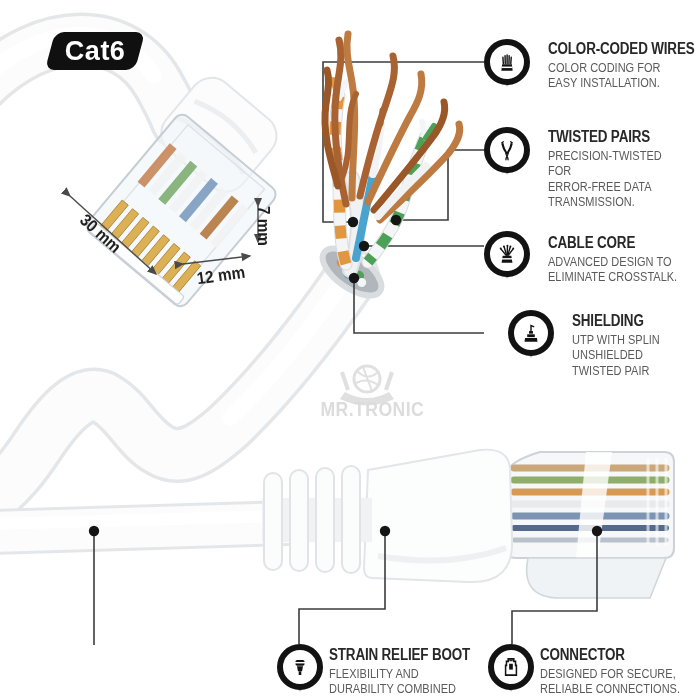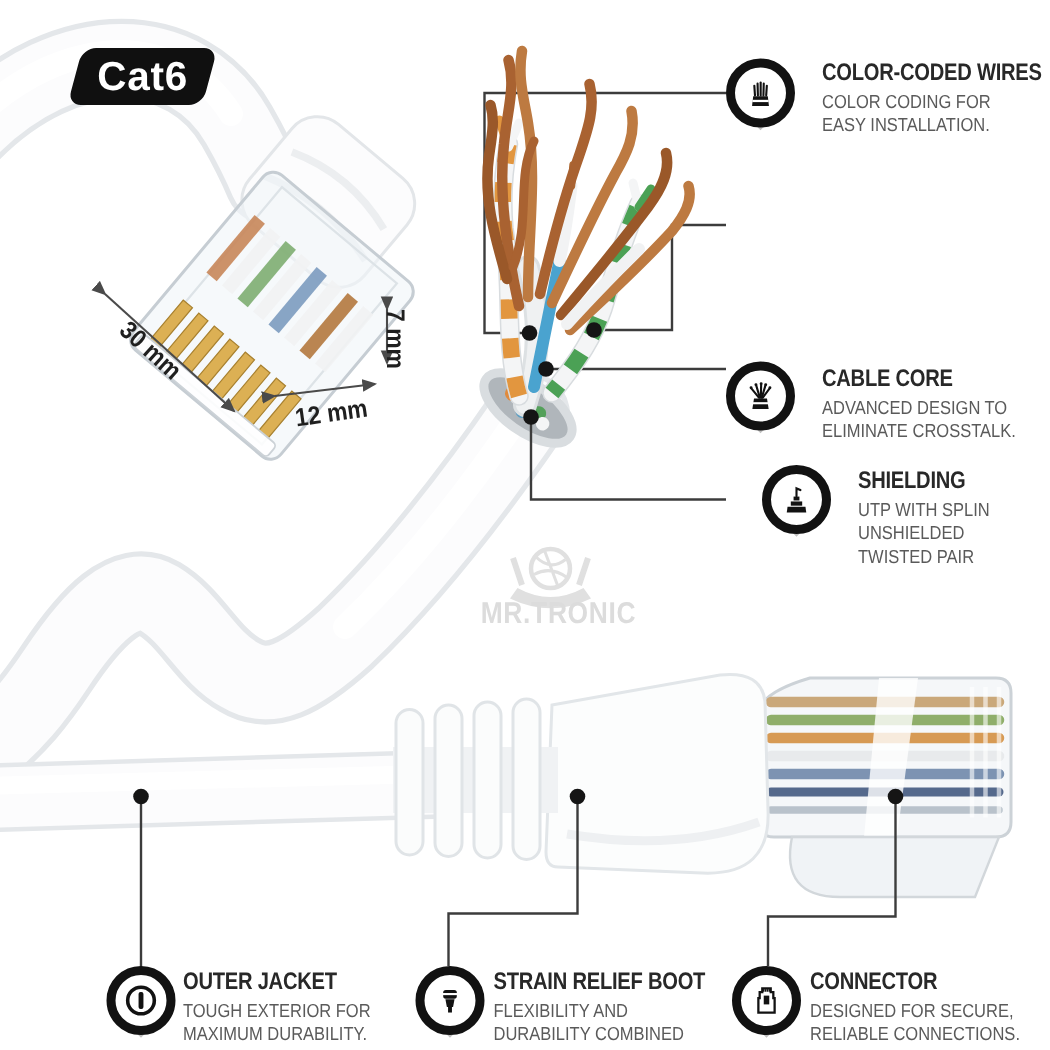--- a/index.html
+++ b/index.html
@@ -226,22 +226,43 @@
               <path d="M15.5 13.5 L15.9 7.5"></path>
           </g>
         </svg>
       </div>
     </div>
     <div class="co-title">COLOR-CODED WIRES</div>
     <div class="co-desc">COLOR CODING FOR
 EASY INSTALLATION.</div>
   </div>
 
-
-  <div class="callout" style="left:548px;top:244px;">
+  <div class="callout" style="left:548px;top:128px;">
+    <div class="pin" style="left:-64px;top:-1px;">
+      <svg class="tail" width="24" height="14">
+          <path d="M2 0 L12 10 L22 0" fill="#ffffff" stroke="#bfbfbf" stroke-width="2.5"></path>
+        </svg>
+      <div class="ring">
+        <svg width="26" height="26" viewBox="0 0 24 24">
+          <g stroke="#121212" stroke-width="1.2" fill="none" stroke-linecap="round">
+            <path d="M11 21 C 11 18 13 17.5 13 15 M13 21 C 13 18 11 17.5 11 15"></path>
+            <path d="M12 15 C 10 12 8.8 10 8.2 6 M11.2 15 C 9.4 12.4 8.2 10.4 7.4 6.6"></path>
+            <path d="M12 15 C 14 12 15.2 10 15.8 6 M12.8 15 C 14.6 12.4 15.8 10.4 16.6 6.6"></path>
+            <path d="M7.2 5.4 L8.6 4.4 M15.4 4.4 L16.8 5.4"></path>
+          </g>
+        </svg>
+      </div>
+    </div>
+    <div class="co-title">TWISTED PAIRS</div>
+    <div class="co-desc">PRECISION-TWISTED FOR
+ERROR-FREE DATA
+TRANSMISSION.</div>
+  </div>
+
+  <div class="callout" style="left:548px;top:234px;">
     <div class="pin" style="left:-64px;top:-3px;">
       <svg class="tail" width="24" height="14">
           <path d="M2 0 L12 10 L22 0" fill="#ffffff" stroke="#bfbfbf" stroke-width="2.5"></path>
         </svg>
       <div class="ring">
         <svg width="26" height="26" viewBox="0 0 24 24">
           <path d="M8 13.5 L16 13.5 L17 20 L7 20 Z" fill="#121212"></path>
           <rect x="7.4" y="15.8" width="9.2" height="1.3" fill="#fff"></rect>
           <g stroke="#121212" stroke-width="1.3" stroke-linecap="round">
             <path d="M11 13 L6.5 7.5"></path>
@@ -278,36 +299,20 @@
           <path d="M12 10 L12 5.2 L14.4 6.2" stroke="#121212" stroke-width="1.3" fill="none" stroke-linecap="round"></path>
         </svg>
       </div>
     </div>
     <div class="co-title">SHIELDING</div>
     <div class="co-desc">UTP WITH SPLIN
 UNSHIELDED
 TWISTED PAIR</div>
   </div>
 
-  <div class="callout" style="left:122px;top:646px;">
-    <div class="pin" style="left:-51px;top:-2px;">
-      <svg class="tail" width="24" height="14">
-          <path d="M2 0 L12 10 L22 0" fill="#ffffff" stroke="#bfbfbf" stroke-width="2.5"></path>
-        </svg>
-      <div class="ring">
-        <svg width="26" height="26" viewBox="0 0 24 24">
-          <circle cx="12" cy="12" r="8.2" fill="none" stroke="#121212" stroke-width="2.2"></circle>
-          <rect x="10.5" y="6.8" width="3" height="10.4" rx="1.2" fill="#121212"></rect>
-        </svg>
-      </div>
-    </div>
-    <div class="co-title">OUTER JACKET</div>
-    <div class="co-desc">TOUGH EXTERIOR FOR
-MAXIMUM DURABILITY.</div>
-  </div>
 
   <div class="callout" style="left:329px;top:646px;">
     <div class="pin" style="left:-52px;top:-2px;">
       <svg class="tail" width="24" height="14">
           <path d="M2 0 L12 10 L22 0" fill="#ffffff" stroke="#bfbfbf" stroke-width="2.5"></path>
         </svg>
       <div class="ring">
         <svg width="26" height="26" viewBox="0 0 24 24">
           <rect x="7.8" y="5.5" width="8.4" height="5.4" rx="1.6" fill="#121212"></rect>
           <rect x="7.4" y="7.4" width="9.2" height="1.3" fill="#fff"></rect>

